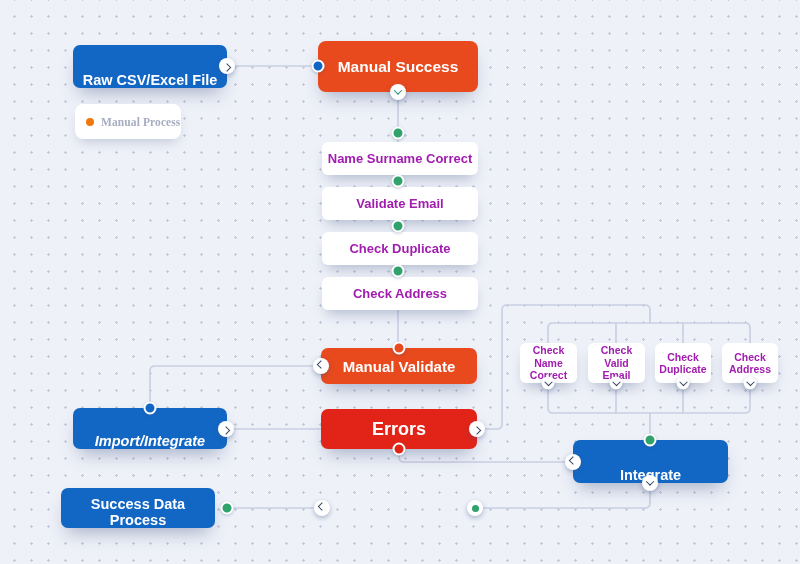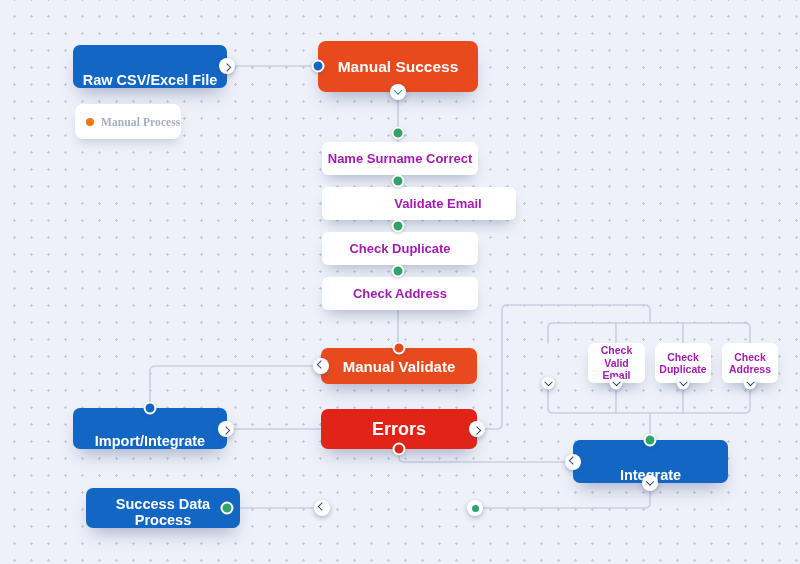--- a/index.html
+++ b/index.html
@@ -24,27 +24,27 @@
   }
   .blue{background:#1266C4;align-items:flex-end;}
   .orange{background:#E8491D;}
   .red{background:#E22418;}
   .green{background:#41BA78;}
   
   #n-raw{left:73px;top:45px;width:154px;height:43px;font-size:14.5px;}
   #n-mchecks{left:318px;top:41px;width:160px;height:51px;font-size:15.5px;border-radius:8px;}
   #n-mop{left:321px;top:348px;width:156px;height:36px;font-size:15px;}
   #n-errors{left:321px;top:409px;width:156px;height:40px;font-size:18px;}
-  #n-import{left:73px;top:408px;width:154px;height:41px;font-size:14.5px;}
-  #n-success{left:86px;top:488px;width:154px;height:40px;font-size:14.5px;}
+  #n-import{left:73px;top:408px;width:154px;height:41px;font-size:14.5px;font-style:italic;}
+  #n-success{left:61px;top:488px;width:154px;height:40px;font-size:14.5px;}
   #n-noerrors{left:322px;top:487px;width:153px;height:41px;font-size:15px;}
   #n-integrate{left:573px;top:440px;width:155px;height:43px;font-size:14.5px;}
   
   .colnode{left:322px;width:156px;height:33px;font-size:13px;}
-  #n-c1{top:142px;} #n-c2{top:187px;padding-left:38px;} #n-c3{top:232px;} #n-c4{top:277px;}
+  #n-c1{top:142px;} #n-c2{top:187px;} #n-c3{top:232px;} #n-c4{top:277px;}
   
   .smallnode{top:343px;height:40px;font-size:10.5px;line-height:1.18;padding:1px 3px;box-sizing:border-box;}
   #n-s1{left:520px;width:57px;} #n-s2{left:588px;width:57px;}
   #n-s3{left:655px;width:56px;} #n-s4{left:722px;width:56px;}
   
   #legend{
     position:absolute;left:75px;top:104px;width:106px;height:35px;z-index:2;
     background:#fff;border-radius:8px;display:flex;align-items:center;gap:7px;
     padding-left:11px;box-sizing:border-box;
     box-shadow:0 6px 12px -4px rgba(73,92,136,0.30);
@@ -136,20 +136,23 @@
 
   <div class="node blue" id="n-success">
     <span>Success Data Process</span>
   </div>
 
 
   <div class="node blue" id="n-integrate">
     <span>Integrate</span>
   </div>
 
+  <div class="node white smallnode" id="n-s1">
+    <span>Check Name Correct</span>
+  </div>
   <div class="node white smallnode" id="n-s2">
     <span>Check Valid Email</span>
   </div>
   <div class="node white smallnode" id="n-s3">
     <span>Check Duplicate</span>
   </div>
   <div class="node white smallnode" id="n-s4">
     <span>Check Address</span>
   </div>
 

